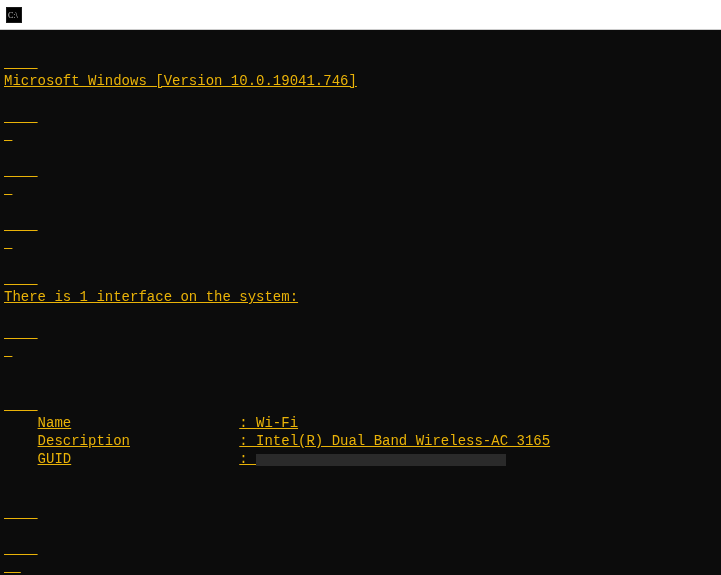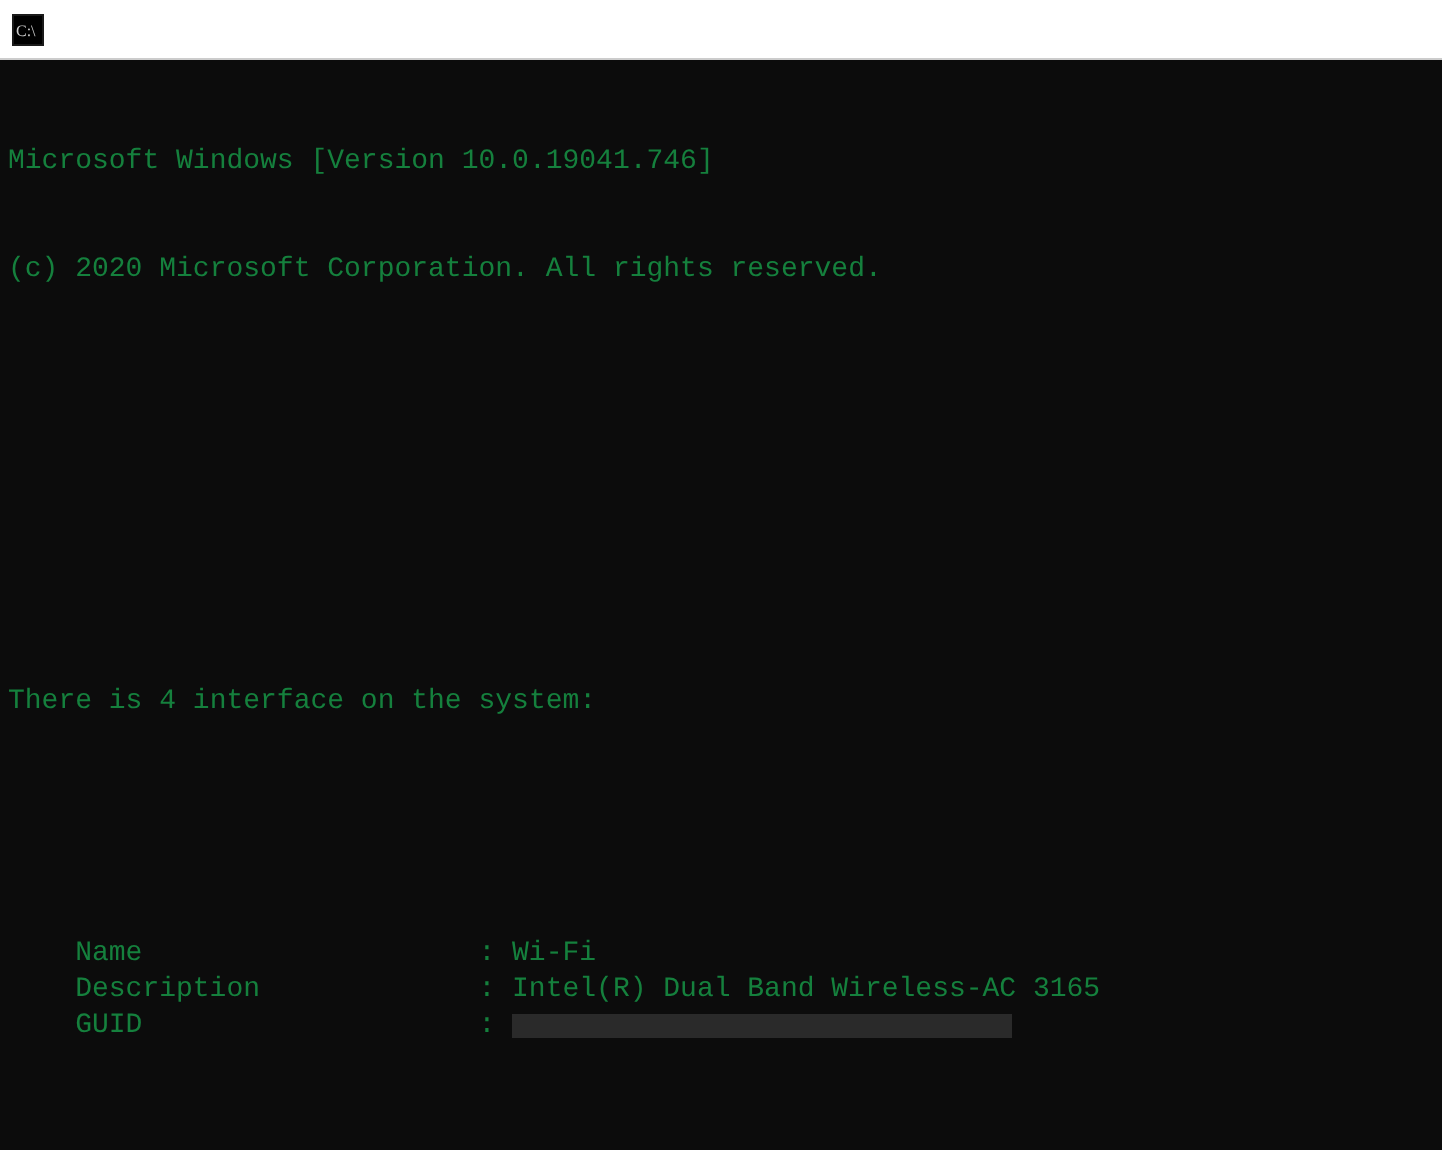--- a/index.html
+++ b/index.html
@@ -37,27 +37,28 @@
     justify-content: center;
   }
   .titlebar .title-text {
     flex: 1;
     white-space: nowrap;
     overflow: hidden;
   }
   .console {
     flex: 1;
     background: #0c0c0c;
-    color: #15803d;
+    color: #eab308;
     font-size: 14px;
     line-height: 18px;
     padding: 6px 4px;
     white-space: pre;
     overflow: hidden;
     position: relative;
+    text-decoration: underline;
   }
   .line { display: block; min-height: 18px; }
   .row {
     display: flex;
     min-height: 18px;
     position: relative;
     justify-content: space-between;
   }
   .row .label { width: 28ch; padding-left: 4ch; }
   .row .sep { width: 2ch; }
@@ -80,25 +81,24 @@
       <svg viewBox="0 0 16 16" width="16" height="16">
         <rect x="0" y="0" width="16" height="16" fill="#1a1a1a"></rect>
         <rect x="1" y="1" width="14" height="14" fill="#000"></rect>
         <text x="2" y="11" font-size="8" font-family="Consolas" fill="#ccc">C:\</text>
       </svg>
     </span>
   </div>
 
   <div class="console">
     <span class="line">Microsoft Windows [Version 10.0.19041.746]</span>
-    <span class="line">(c) 2020 Microsoft Corporation. All rights reserved.</span>
     <span class="line"> </span>
     <span class="line"> </span>
     <span class="line"> </span>
-    <span class="line">There is 4 interface on the system:</span>
+    <span class="line">There is 1 interface on the system:</span>
     <span class="line"> </span>
 
     <div id="fields-container"><div class="row"><span class="label">Name</span><span class="sep">: </span><span class="value">Wi-Fi</span></div><div class="row"><span class="label">Description</span><span class="sep">: </span><span class="value">Intel(R) Dual Band Wireless-AC 3165</span></div><div class="row"><span class="label">GUID</span><span class="sep">: </span><span class="value"><span class="redacted" style="width: 250px;"></span></span></div></div>
 
     
 
     
   </div>
 </div>
 

